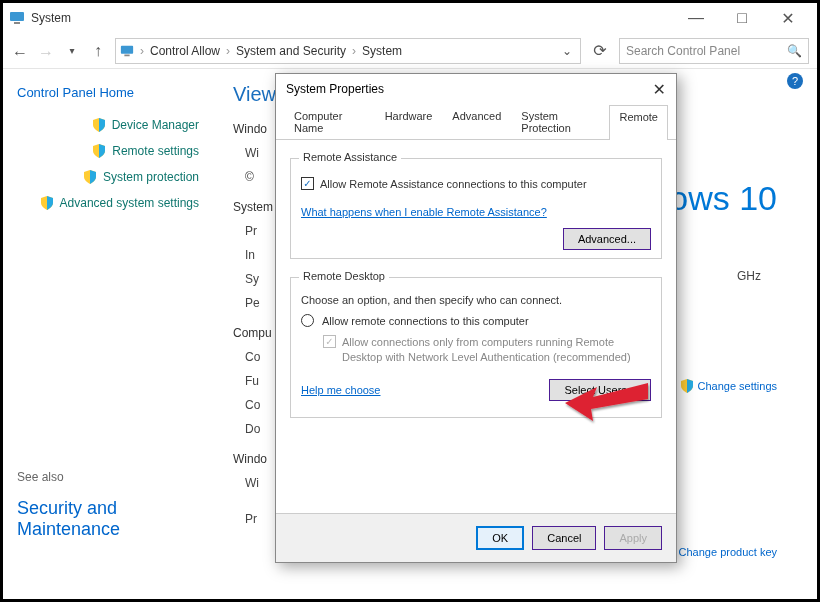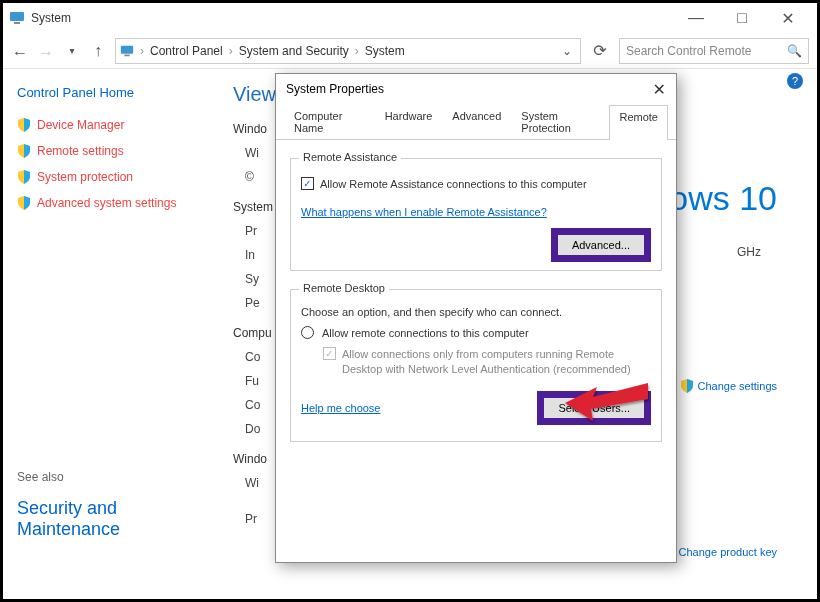--- a/index.html
+++ b/index.html
@@ -14,21 +14,21 @@
   .tb-ico { width: 18px; color: #555; display:flex; align-items:center; justify-content:center;}
   .breadcrumb { flex: 1; display: flex; align-items: center; height: 26px; border: 1px solid #ccc; padding: 0 4px; gap: 6px; font-size: 12px; color: #333; }
   .breadcrumb .sep { color: #999; }
   .bc-drop { color:#555; margin-left:auto; margin-right:4px;}
   .refresh { width:22px; display:flex; justify-content:center; color:#555;}
   .search { width: 190px; height: 26px; border: 1px solid #ccc; display: flex; align-items: center; padding: 0 6px; font-size: 12px; color: #888; }
   .search .mag { margin-left:auto; color:#888;}
   .body { display: flex; height: calc(100% - 66px); }
   .sidebar { width: 210px; padding: 16px 14px; font-size: 12px; }
   .cp-home { color: #0066cc; font-size: 13px; margin-bottom: 18px; }
-  .side-link { display: flex; align-items: center; gap: 6px; color: #ef4444; margin-bottom: 12px; }
+  .side-link { display: flex; align-items: center; gap: 6px; color: #0f766e; margin-bottom: 12px; justify-content: flex-end; }
   .shield { width:14px; height:14px; }
   .see-also { color:#666; margin-top: 260px; font-size:12px; }
   .sa-link { color:#0066cc; margin-top:14px; font-size:18px;}
   .content { flex: 1; padding: 14px 20px; position: relative; }
   .view-hdr { font-size: 20px; color: #1a6fbf; margin-bottom: 12px; }
   .section-hdr { font-size: 12px; color: #333; margin-top: 16px; }
   .row { font-size:12px; color:#444; margin-top:10px; padding-left:12px;}
   .oslogo { position:absolute; right:40px; top:110px; font-size:34px; font-weight:300; color:#0078d7;}
   .right-link { position:absolute; right:40px; font-size:11px; color:#0066cc; display:flex; align-items:center; gap:4px;}
   .help-badge { position:absolute; right:14px; top:4px; width:16px; height:16px; border-radius:50%; background:#1a6fbf; color:#fff; font-size:11px; display:flex; align-items:center; justify-content:center;}
@@ -39,21 +39,21 @@
   .tabs { display:flex; padding:0 8px; border-bottom:1px solid #ccc; font-size:11px; }
   .tab { padding:5px 9px; border:1px solid transparent; border-bottom:none; color:#333; }
   .tab.active { border-color:#ccc; background:#fff; position:relative; top:1px; }
   .dlg-body { padding: 10px 14px; font-size:11px; color:#333; }
   .group { border:1px solid #ccc; padding:12px 10px 8px; margin-top:8px; position:relative;}
   .group-label { position:absolute; top:-8px; left:8px; background:#fff; padding:0 4px; font-size:11px;}
   .chk { display:flex; align-items:center; gap:6px; margin:6px 0;}
   .chkbox { width:13px; height:13px; border:1px solid #333; display:flex; align-items:center; justify-content:center; font-size:10px; color:#1a6fbf;}
   .chkbox.disabled{ border-color:#bbb; color:#bbb;}
   .link { color:#0066cc; text-decoration:underline; margin-top:10px; display:inline-block;}
-  .btn { border:7px solid #4c1d95; background:#e1e1e1; font-size:11px; padding:4px 14px; }
+  .btn { border:1px solid #4c1d95; background:#e1e1e1; font-size:11px; padding:4px 14px; }
   .btn.primary { border:2px solid #0078d7; background:#e5f1fb;}
   .btn.disabled { color:#aaa; }
   .btn-row { display:flex; gap:8px; justify-content:flex-end; padding:12px 14px; border-top:1px solid #ccc; position:absolute; bottom:0; left:0; right:0; background:#f0f0f0;}
   .radio { display:flex; align-items:center; gap:8px; margin:8px 0;}
   .rcirc { width:13px; height:13px; border:1px solid #333; border-radius:50%; display:flex; align-items:center; justify-content:center;}
   .rcirc .dot{ width:7px; height:7px; background:#000; border-radius:50%;}
   .subchk { margin-left:22px; color:#888; display:flex; gap:6px; font-size:11px; line-height:1.35;}
   .adv-btn-row{ display:flex; justify-content:flex-end; margin-top:10px;}
   .sel-row{ display:flex; justify-content:space-between; align-items:center; margin-top:14px;}
   
@@ -86,30 +86,30 @@
     <div class="tb-ico">←</div>
     <div class="tb-ico" style="color:#ccc">→</div>
     <div class="tb-ico" style="font-size:10px">▾</div>
     <div class="tb-ico">↑</div>
     <div class="breadcrumb">
       <svg width="14" height="14" viewBox="0 0 16 16">
           <rect x="1" y="2" width="14" height="9" rx="1" fill="#3b97d3"></rect>
           <rect x="5" y="12" width="6" height="2" fill="#888"></rect>
         </svg>
       <span class="sep">›</span>
-      <span>Control Panel</span>
+      <span>Control Allow</span>
       <span class="sep">›</span>
       <span>System and Security</span>
       <span class="sep">›</span>
       <span>System</span>
       <span class="bc-drop">⌄</span>
     </div>
     <div class="refresh">⟳</div>
     <div class="search">
-      <span>Search Control Remote</span>
+      <span>Search Control Panel</span>
       <span class="mag">🔍</span>
     </div>
   </div>
 
   <div class="body">
     <div class="sidebar">
       <div class="cp-home">Control Panel Home</div>
       <div class="side-link">
         <svg class="shield" viewBox="0 0 14 14">
             <path d="M7 0 L13 2 V7 C13 11 7 14 7 14 C7 14 1 11 1 7 V2 Z" fill="#fc3"></path>
@@ -156,21 +156,21 @@
       <div class="section-hdr">Compu</div>
       <div class="row">Co</div>
       <div class="row">Fu</div>
       <div class="row">Co</div>
       <div class="row">Do</div>
       <div class="section-hdr">Windo</div>
       <div class="row">Wi</div>
       <div class="row" style="margin-top:22px">Pr</div>
 
       <div class="oslogo"><span>ndows 10</span></div>
-      <div style="position:absolute; right:56px; top:176px; font-size:12px; color:#444">GHz</div>
+      <div style="position:absolute; right:56px; top:200px; font-size:12px; color:#444">GHz</div>
       <div class="right-link" style="top:310px">
         <svg class="shield" viewBox="0 0 14 14">
             <path d="M7 0 L13 2 V7 C13 11 7 14 7 14 C7 14 1 11 1 7 V2 Z" fill="#fc3"></path>
             <path d="M7 0 L13 2 V7 C13 11 7 14 7 14 V0 Z" fill="#27aae1"></path>
           </svg>
         <span>Change settings</span>
       </div>
       <div class="right-link" style="top:476px">
         <svg class="shield" viewBox="0 0 14 14">
             <path d="M7 0 L13 2 V7 C13 11 7 14 7 14 C7 14 1 11 1 7 V2 Z" fill="#fc3"></path>
@@ -215,20 +215,25 @@
         </div>
         <div class="subchk">
           <span class="chkbox disabled">✓</span>
           <span style="max-width:300px">Allow connections only from computers running Remote Desktop with Network Level Authentication (recommended)</span>
         </div>
         <div class="sel-row">
           <a class="link" style="margin-top:0">Help me choose</a>
           <button class="btn">Select Users...</button>
         </div>
       </div>
+    </div>
+    <div class="btn-row">
+      <button class="btn primary">OK</button>
+      <button class="btn">Cancel</button>
+      <button class="btn disabled">Apply</button>
     </div>
   </div>
 
   <svg class="arrow" width="90" height="50" viewBox="0 0 90 50">
     <defs>
         <filter id="s">
           <feDropShadow dx="1" dy="2" stdDeviation="1" flood-opacity=".4"></feDropShadow>
         </filter>
       </defs>
     <path d="M85 8 L30 22 L34 12 L2 28 L30 46 L28 34 L85 24 Z" fill="#d23" filter="url(#s)"></path>

